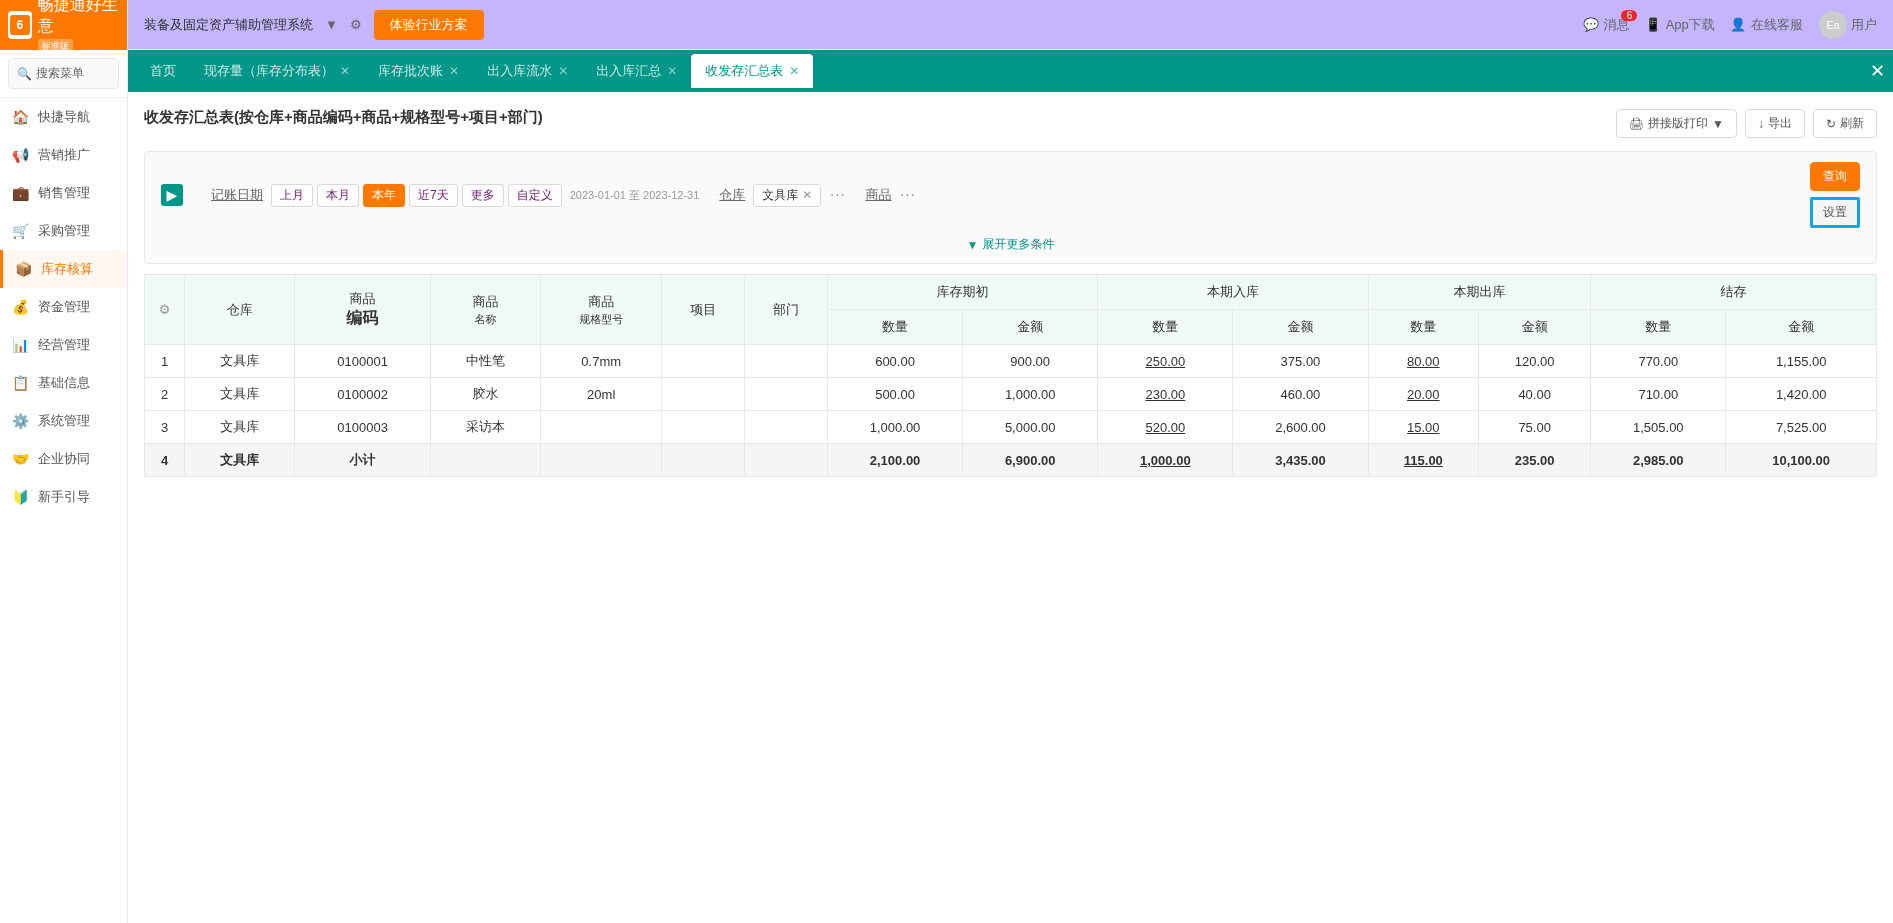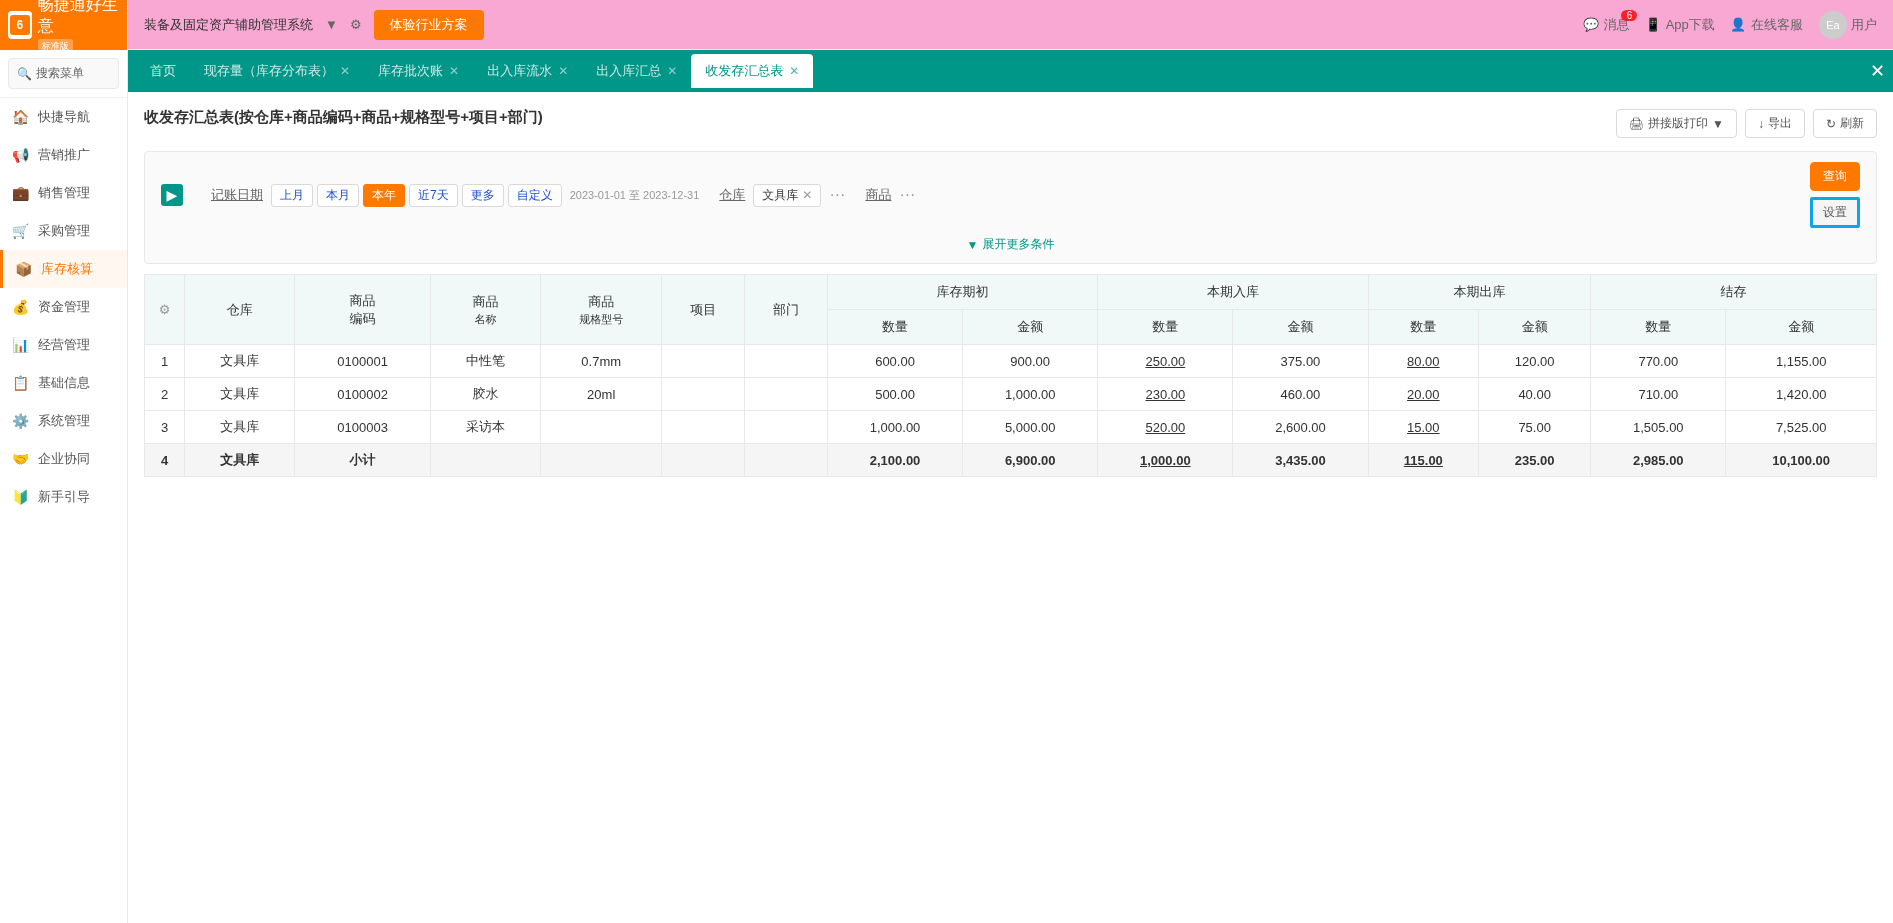--- a/index.html
+++ b/index.html
@@ -16,21 +16,21 @@
     .sidebar-search-btn { width: 100%; padding: 6px 8px; border: 1px solid #e8e8e8; border-radius: 4px; background: #f9f9f9; cursor: pointer; color: #666; font-size: 12px; display: flex; align-items: center; gap: 4px; }
     .sidebar-nav { flex: 1; overflow-y: auto; }
     .sidebar-item { display: flex; align-items: center; gap: 8px; padding: 10px 12px; cursor: pointer; color: #555; font-size: 13px; }
     .sidebar-item.active { background: #fff7f0; color: #ff7800; border-left: 3px solid #ff7800; }
     .sidebar-item-icon { width: 18px; text-align: center; font-size: 14px; }
 
     
     .main { flex: 1; display: flex; flex-direction: column; overflow: hidden; }
 
     
-    .top-header { background: #f9a8d4; border-bottom: 1px solid #e8e8e8; padding: 0 16px; height: 50px; display: flex; align-items: center; justify-content: space-between; }
+    .top-header { background: #c4b5fd; border-bottom: 1px solid #e8e8e8; padding: 0 16px; height: 50px; display: flex; align-items: center; justify-content: space-between; }
     .top-header-left { display: flex; align-items: center; gap: 12px; }
     .system-dropdown { display: flex; align-items: center; gap: 4px; color: #666; cursor: pointer; }
     .experience-btn { background: #ff7800; color: #fff; border: none; padding: 6px 16px; border-radius: 4px; cursor: pointer; font-size: 13px; }
     .top-header-right { display: flex; align-items: center; gap: 16px; color: #666; font-size: 13px; }
     .top-header-right-item { display: flex; align-items: center; gap: 4px; cursor: pointer; position: relative; }
     .badge { background: #f5222d; color: #fff; border-radius: 10px; padding: 0 5px; font-size: 10px; position: absolute; top: -6px; right: -8px; min-width: 16px; text-align: center; }
     .user-avatar { width: 28px; height: 28px; background: #ccc; border-radius: 50%; display: flex; align-items: center; justify-content: center; font-size: 11px; color: #fff; overflow: hidden; }
 
     
     .tabs-bar { background: #009688; display: flex; align-items: center; padding: 0 8px; height: 42px; overflow: hidden; }
@@ -41,21 +41,21 @@
 
     
     .content { flex: 1; background: #f5f5f5; overflow-y: auto; padding: 0; }
     .page-container { background: #fff; margin: 0; padding: 16px; min-height: 100%; }
 
     
     .page-title { font-size: 15px; font-weight: bold; color: #333; margin-bottom: 12px; }
     .filter-item { display: flex; align-items: center; gap: 8px; }
     .filter-label { color: #666; font-size: 13px; white-space: nowrap; text-decoration: underline; }
     .date-shortcuts { display: flex; gap: 4px; align-items: center; }
-    .date-btn { padding: 2px 8px; border: 1px solid #d9d9d9; border-radius: 3px; cursor: pointer; font-size: 12px; background: #fff; color: #1d4ed8; }
+    .date-btn { padding: 2px 8px; border: 1px solid #d9d9d9; border-radius: 3px; cursor: pointer; font-size: 12px; background: #fff; color: #701a75; }
     .date-btn.active { background: #ff7800; color: #fff; border-color: #ff7800; }
     .date-range { font-size: 11px; color: #999; }
     .filter-tag { display: flex; align-items: center; gap: 4px; background: #fff; border: 1px solid #d9d9d9; border-radius: 3px; padding: 2px 8px; font-size: 12px; }
     .filter-tag-close { cursor: pointer; color: #999; }
     .filter-ellipsis { color: #999; cursor: pointer; font-size: 16px; }
     .expand-btn { margin: 8px auto 0; text-align: center; color: #009688; cursor: pointer; font-size: 12px; display: flex; align-items: center; justify-content: center; gap: 4px; }
     .toolbar-btn { display: flex; align-items: center; gap: 4px; padding: 5px 12px; border: 1px solid #d9d9d9; border-radius: 4px; background: #fff; cursor: pointer; font-size: 12px; color: #555; }
     .toolbar-btn.primary { background: #ff7800; color: #fff; border-color: #ff7800; }
 
     
@@ -279,21 +279,21 @@
       </div>
 
       <div class="table-wrapper">
         <table class="data-table">
           <thead>
             <tr>
               <th rowspan="2" class="col-number">
                 <span class="gear-icon">⚙</span>
               </th>
               <th rowspan="2">仓库</th>
-              <th rowspan="2">商品<br><span style="font-weight:normal;font-size:13px;">编码</span></th>
+              <th rowspan="2">商品<br><span style="font-weight:bold;font-size:16px;">编码</span></th>
               <th rowspan="2">商品<br><span style="font-weight:normal;font-size:11px;">名称</span></th>
               <th rowspan="2">商品<br><span style="font-weight:normal;font-size:11px;">规格型号</span></th>
               <th rowspan="2">项目</th>
               <th rowspan="2">部门</th>
               <th colspan="2" class="header-group">库存期初</th>
               <th colspan="2" class="header-group">本期入库</th>
               <th colspan="2" class="header-group">本期出库</th>
               <th colspan="2" class="header-group">结存</th>
             </tr>
             <tr>

